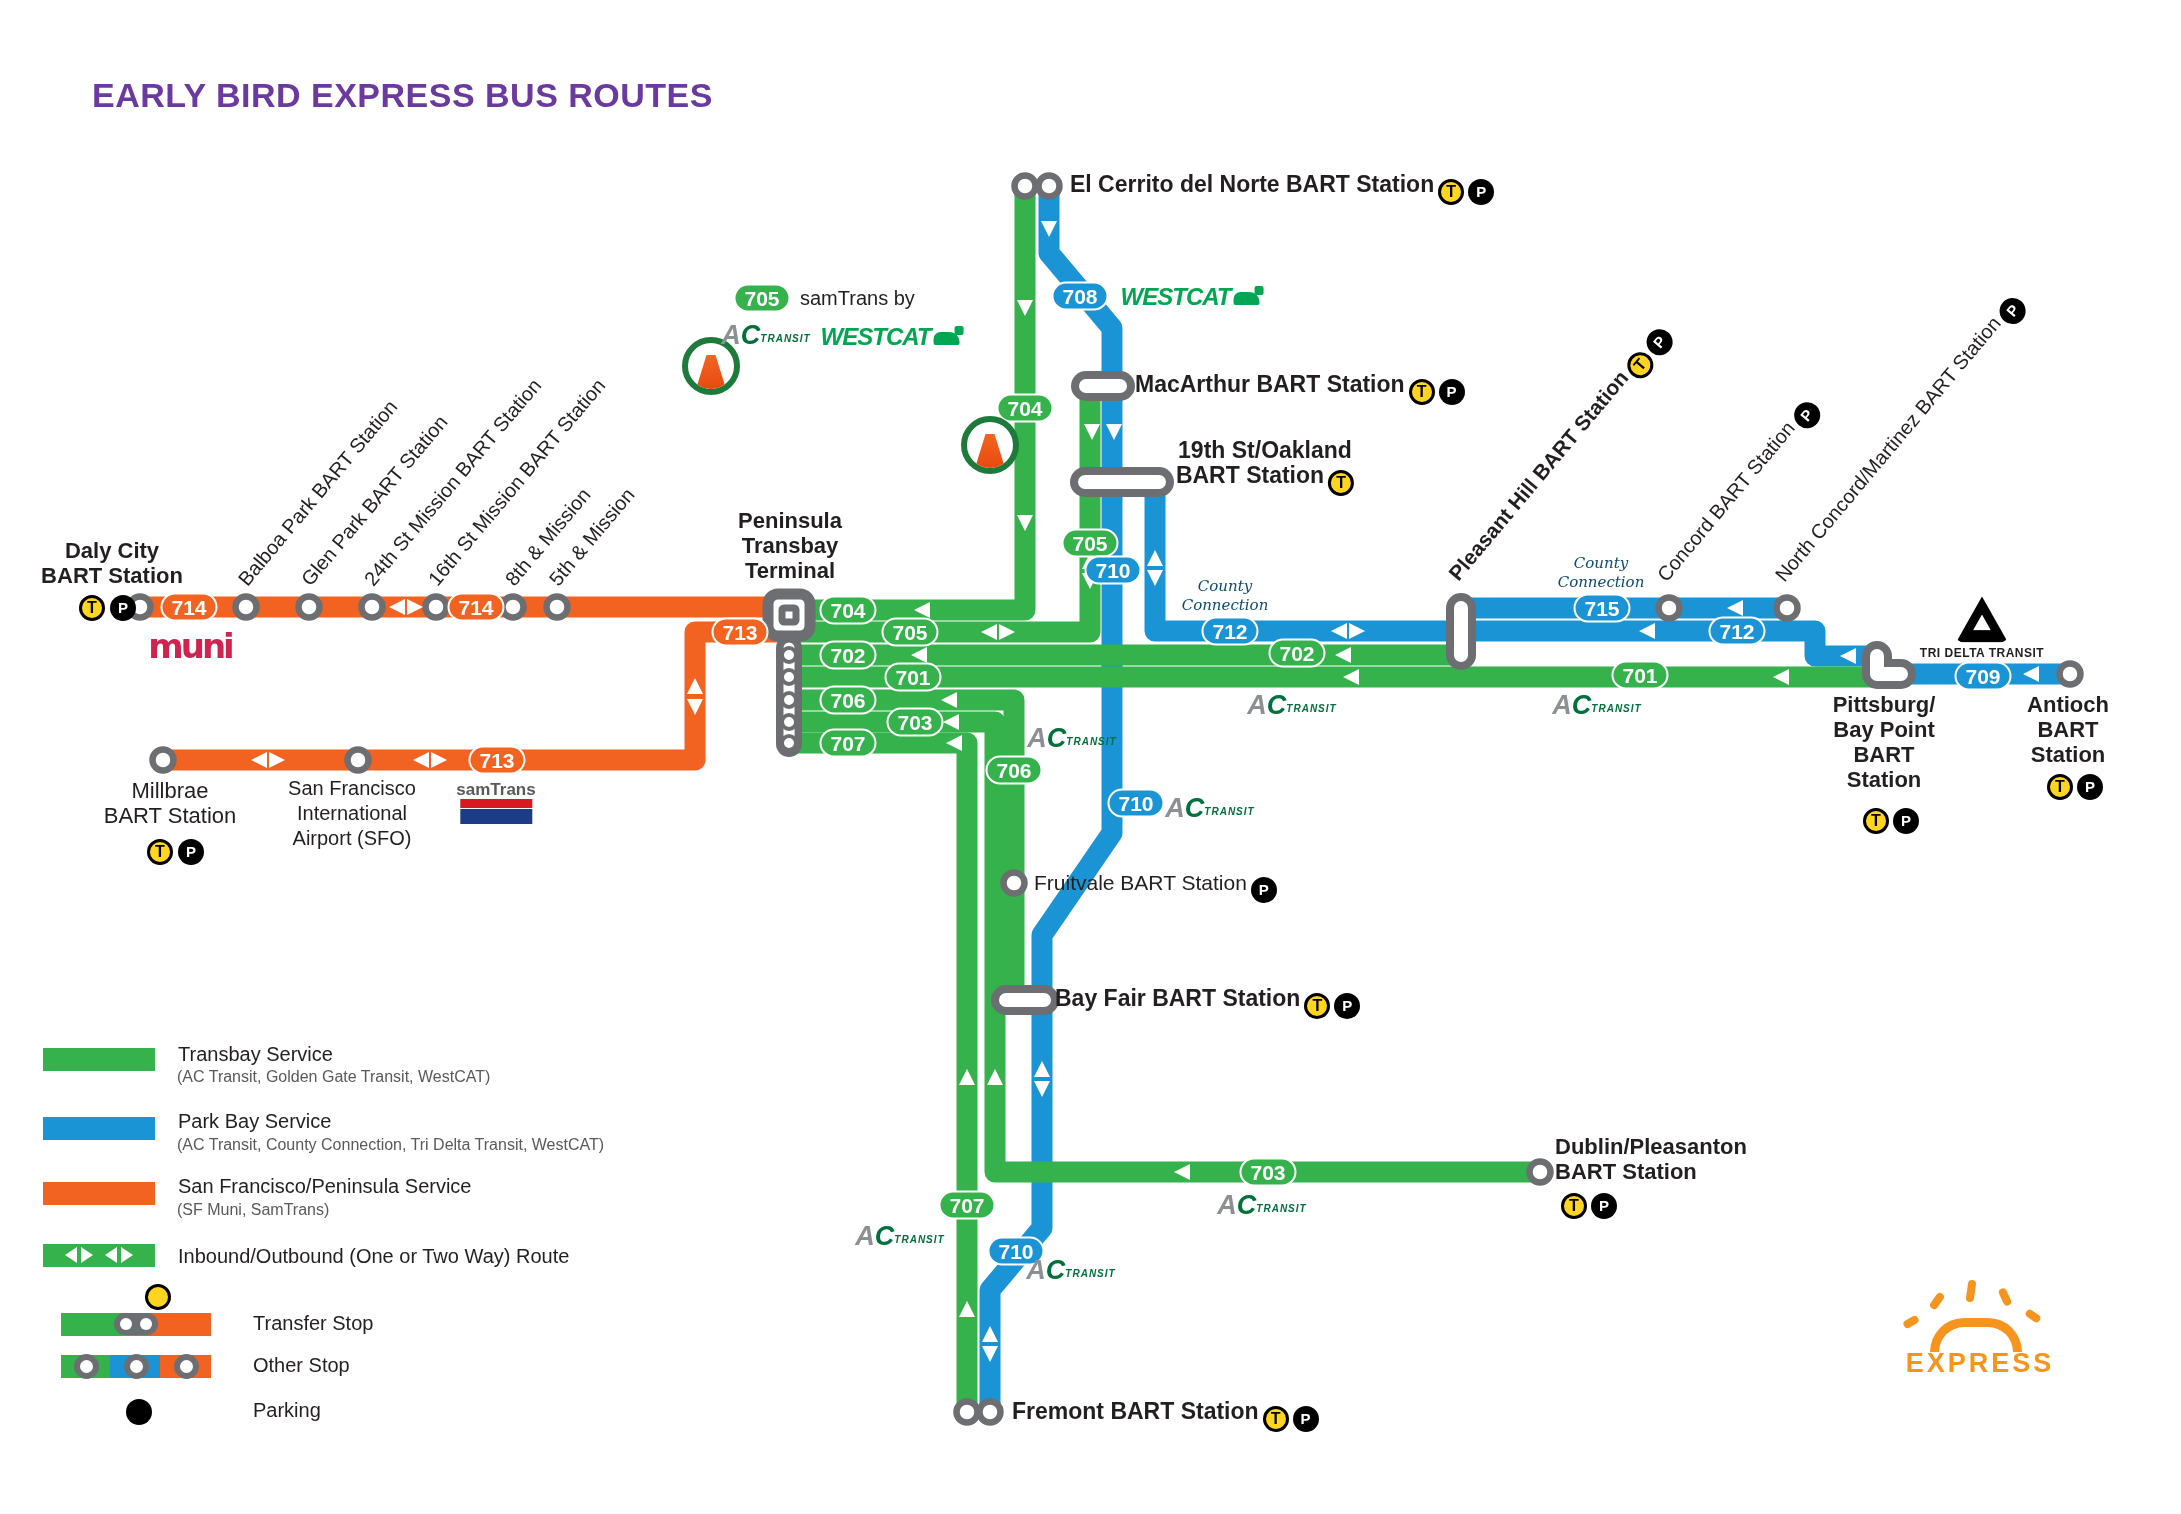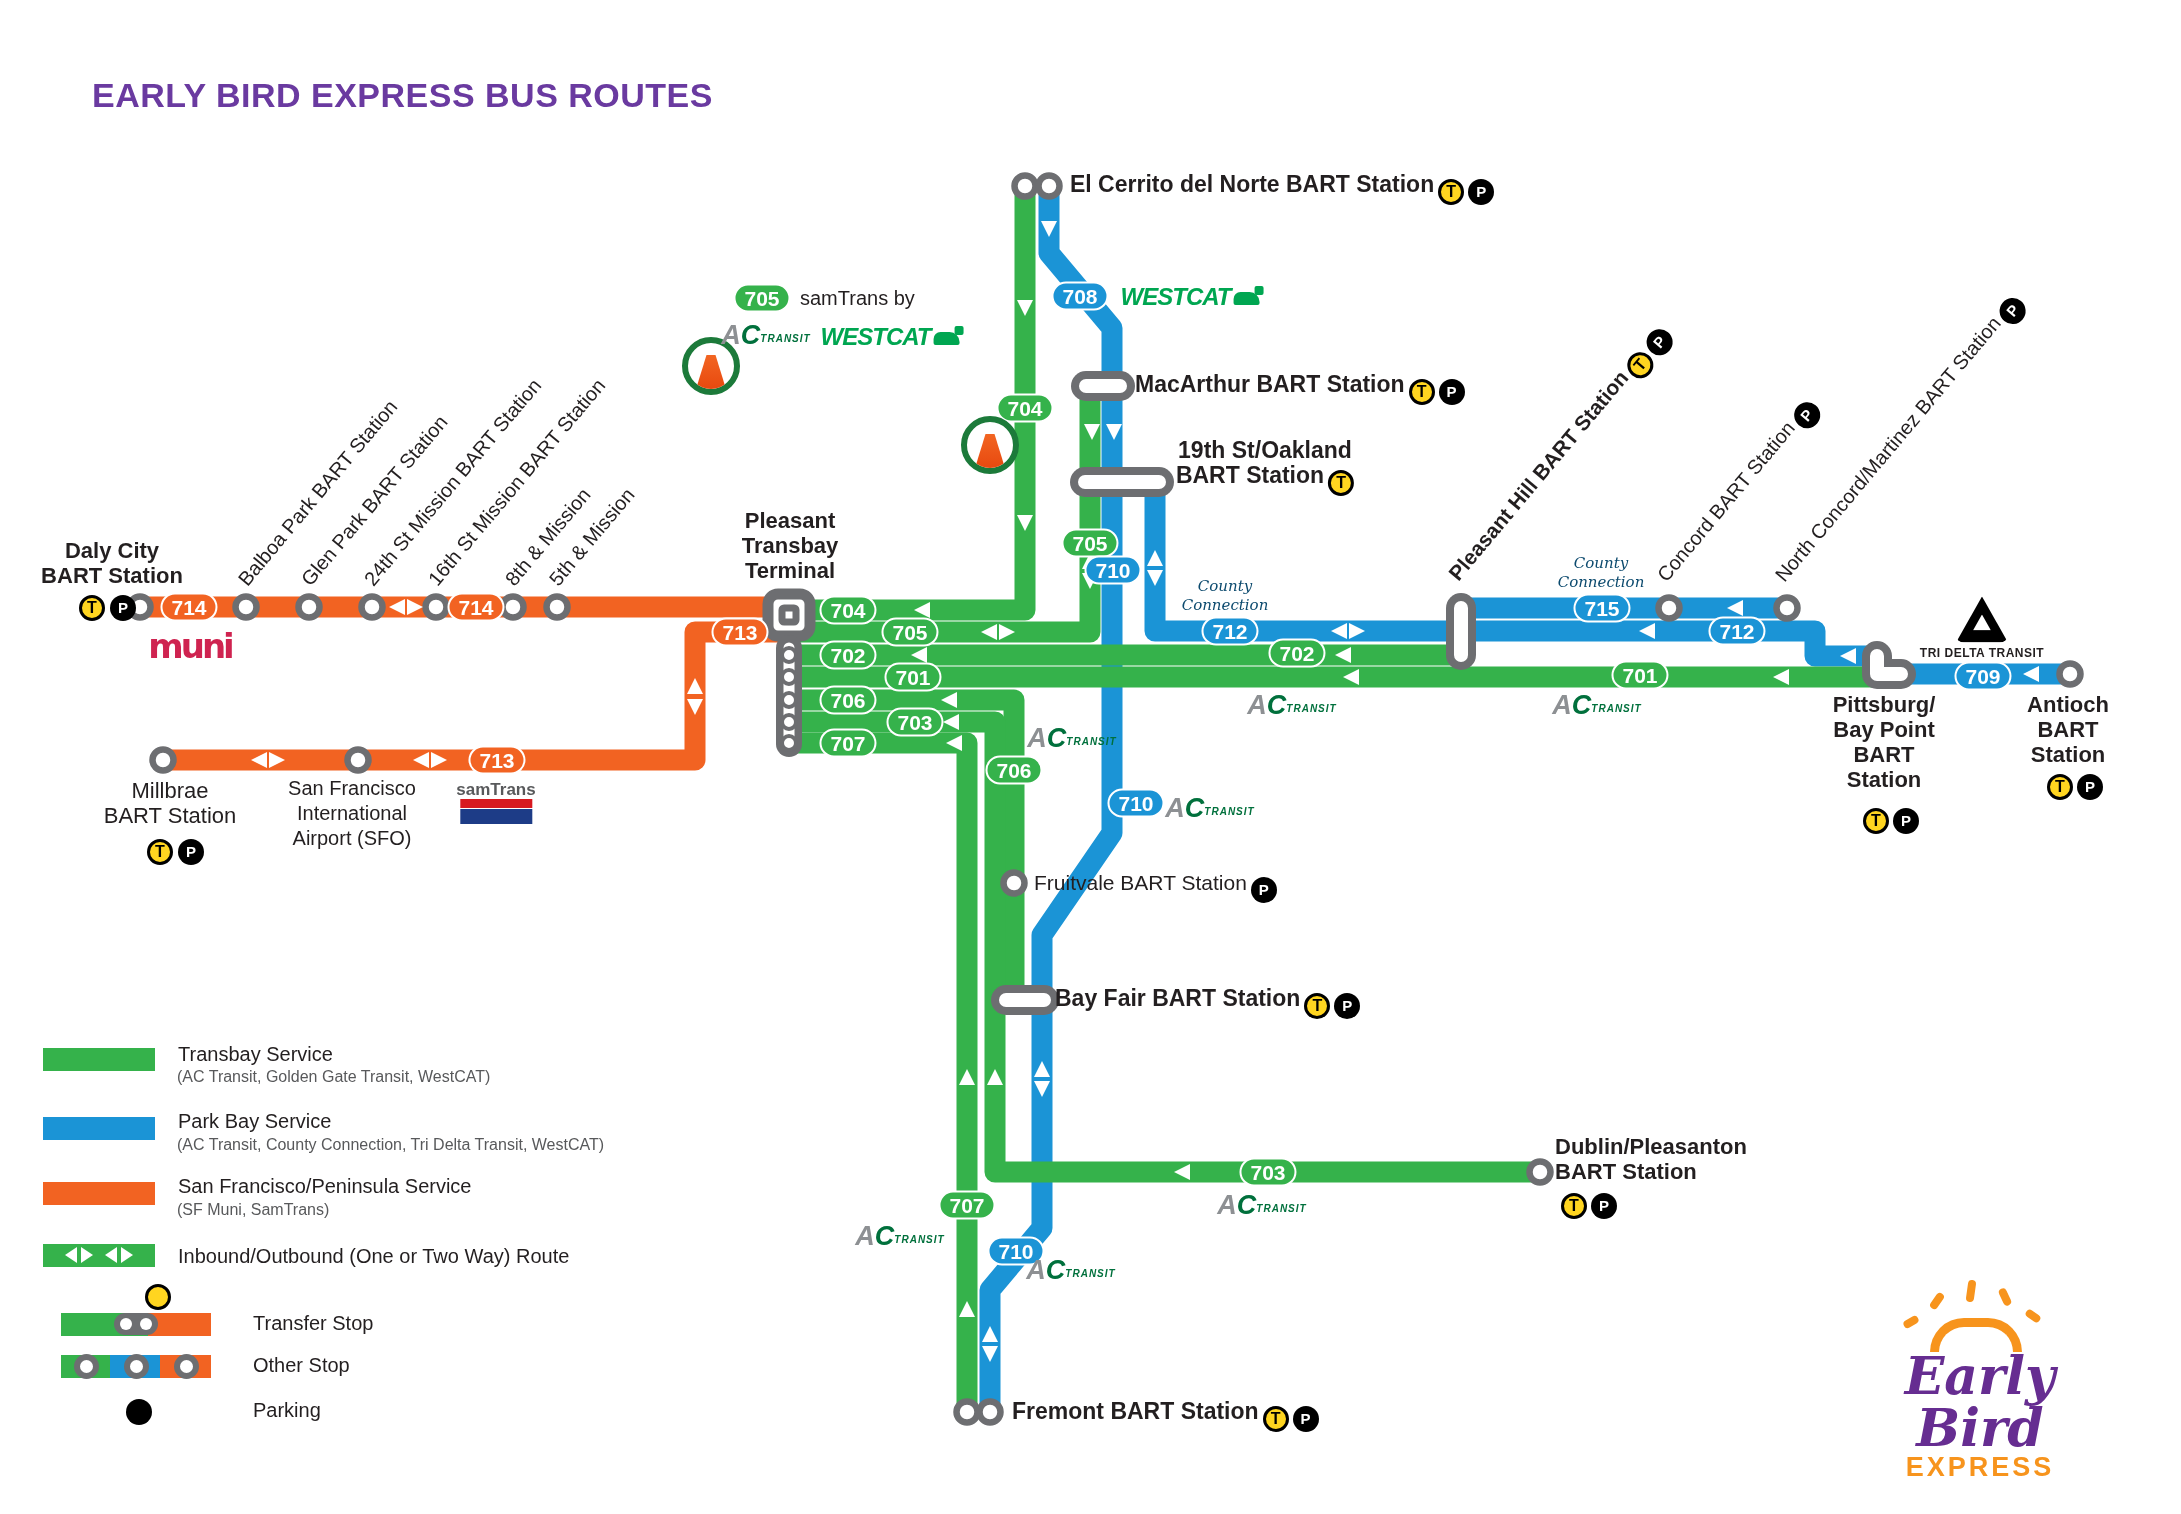--- a/index.html
+++ b/index.html
@@ -226,21 +226,21 @@
       </div>
       <div class="map-label" style="left: 352px; top: 776px; font-size: 20px; font-weight: 500; transform: translateX(-50%); text-align: center;">
         <span class="ln">San Francisco</span>
         <span class="ln">International</span>
         <span class="ln">Airport (SFO)</span>
       </div>
       <div class="map-label" style="left: 800px; top: 286px; font-size: 20px; font-weight: 500;">
         <span class="ln">samTrans by</span>
       </div>
       <div class="map-label" style="left: 790px; top: 508px; font-size: 22px; font-weight: bold; transform: translateX(-50%); text-align: center;">
-        <span class="ln">Pleasant</span>
+        <span class="ln">Peninsula</span>
         <span class="ln">Transbay</span>
         <span class="ln">Terminal</span>
       </div>
       <div class="map-label" style="left: 1070px; top: 172px; font-size: 23px; font-weight: bold;">
         <span class="ln">El Cerrito del Norte BART Station<span class="icon-T">T</span><span class="icon-P">P</span></span>
       </div>
       <div class="map-label" style="left: 1135px; top: 372px; font-size: 23px; font-weight: bold;">
         <span class="ln">MacArthur BART Station<span class="icon-T">T</span><span class="icon-P">P</span></span>
       </div>
       <div class="map-label" style="left: 1265px; top: 438px; font-size: 23px; font-weight: bold; transform: translateX(-50%); text-align: center;">
@@ -368,16 +368,15 @@
 
   <div id="brand">
     <div class="sun">
       <span class="arc"></span>
       <span class="ray" style="left:52px;top:34px;height:16px;transform:rotate(60deg);"></span>
       <span class="ray" style="left:78px;top:12px;height:18px;transform:rotate(35deg);"></span>
       <span class="ray" style="left:112px;top:0px;height:22px;transform:rotate(8deg);"></span>
       <span class="ray" style="left:146px;top:8px;height:18px;transform:rotate(-25deg);"></span>
       <span class="ray" style="left:174px;top:28px;height:16px;transform:rotate(-55deg);"></span>
     </div>
-    <div class="nm">Early Bird</div>
     <div class="ex">EXPRESS</div>
   </div>
 </div>
 
 </body></html>

